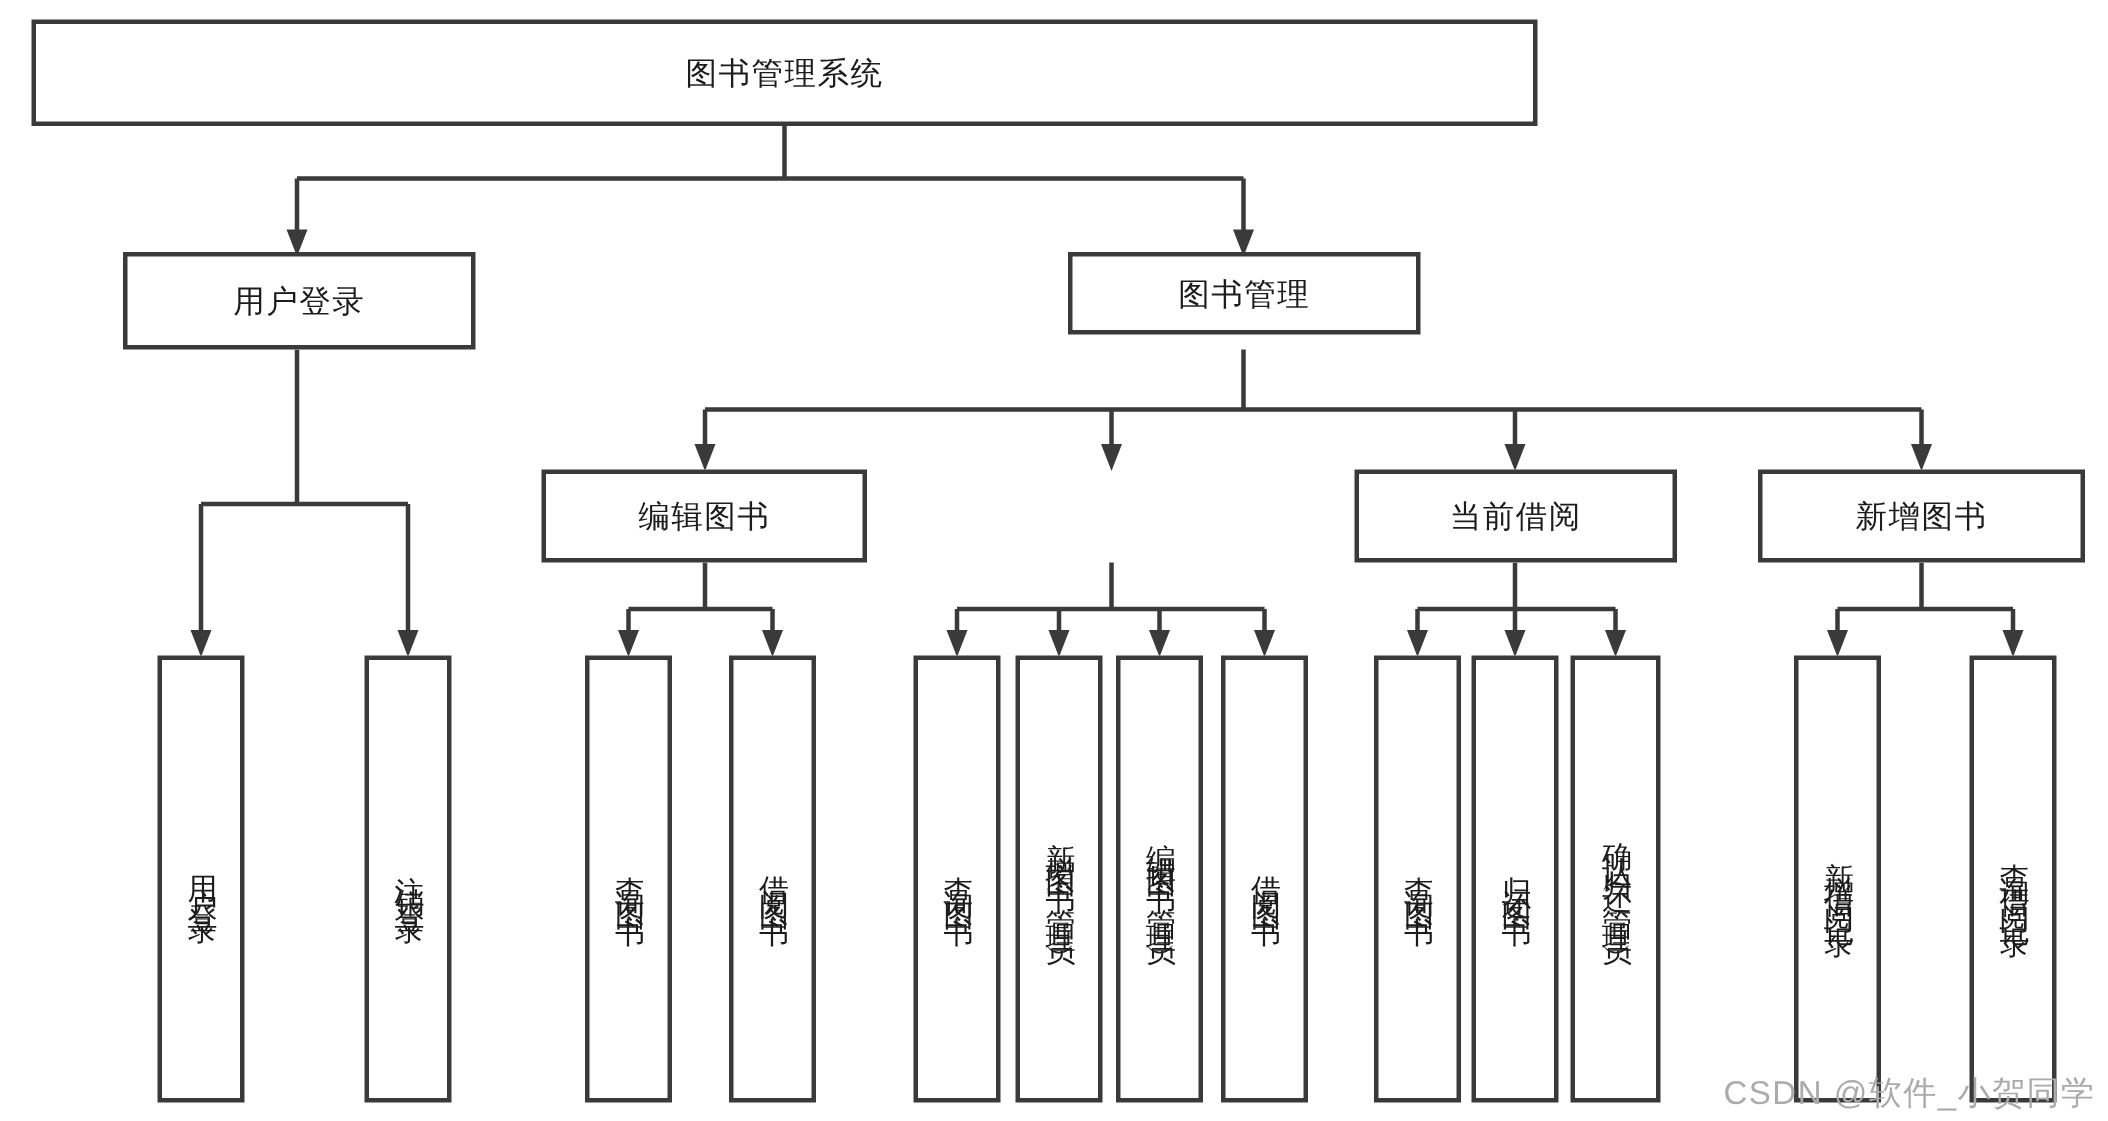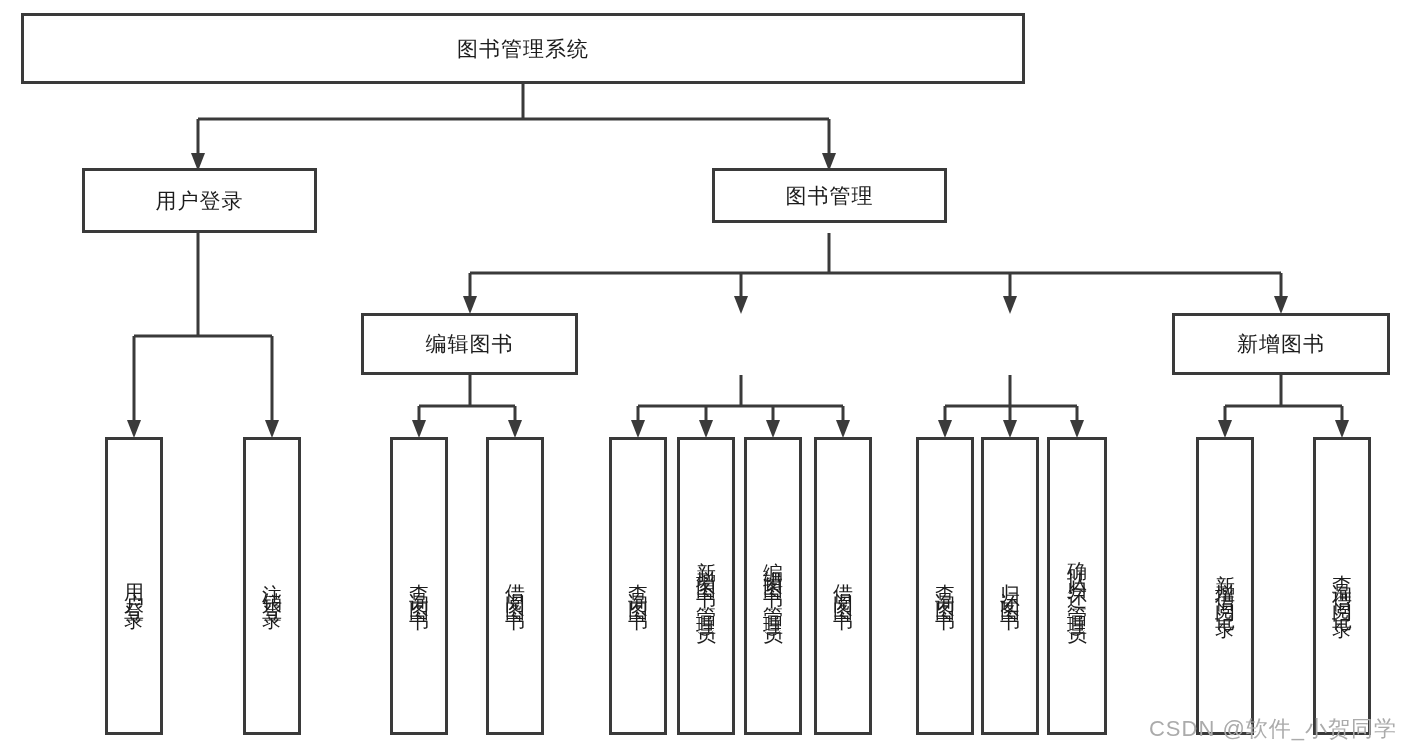--- a/index.html
+++ b/index.html
@@ -93,20 +93,23 @@
   <div class="box hbox" style="left:82px;top:168px;width:235px;height:65px">
     <span class="lbl">用户登录</span>
   </div>
   <div class="box hbox" style="left:712px;top:168px;width:235px;height:55px">
     <span class="lbl">图书管理</span>
   </div>
 
   <div class="box hbox" style="left:361px;top:313px;width:217px;height:62px">
     <span class="lbl">编辑图书</span>
   </div>
+  <div class="box hbox" style="left:903px;top:313px;width:215px;height:62px">
+    <span class="lbl">当前借阅</span>
+  </div>
   <div class="box hbox" style="left:1172px;top:313px;width:218px;height:62px">
     <span class="lbl">新增图书</span>
   </div>
 
   <div class="box vbox" style="left:105px;top:437px;width:58px;height:298px">
     <span class="lbl">用户登录</span>
   </div>
   <div class="box vbox" style="left:243px;top:437px;width:58px;height:298px">
     <span class="lbl">注销登录</span>
   </div>

